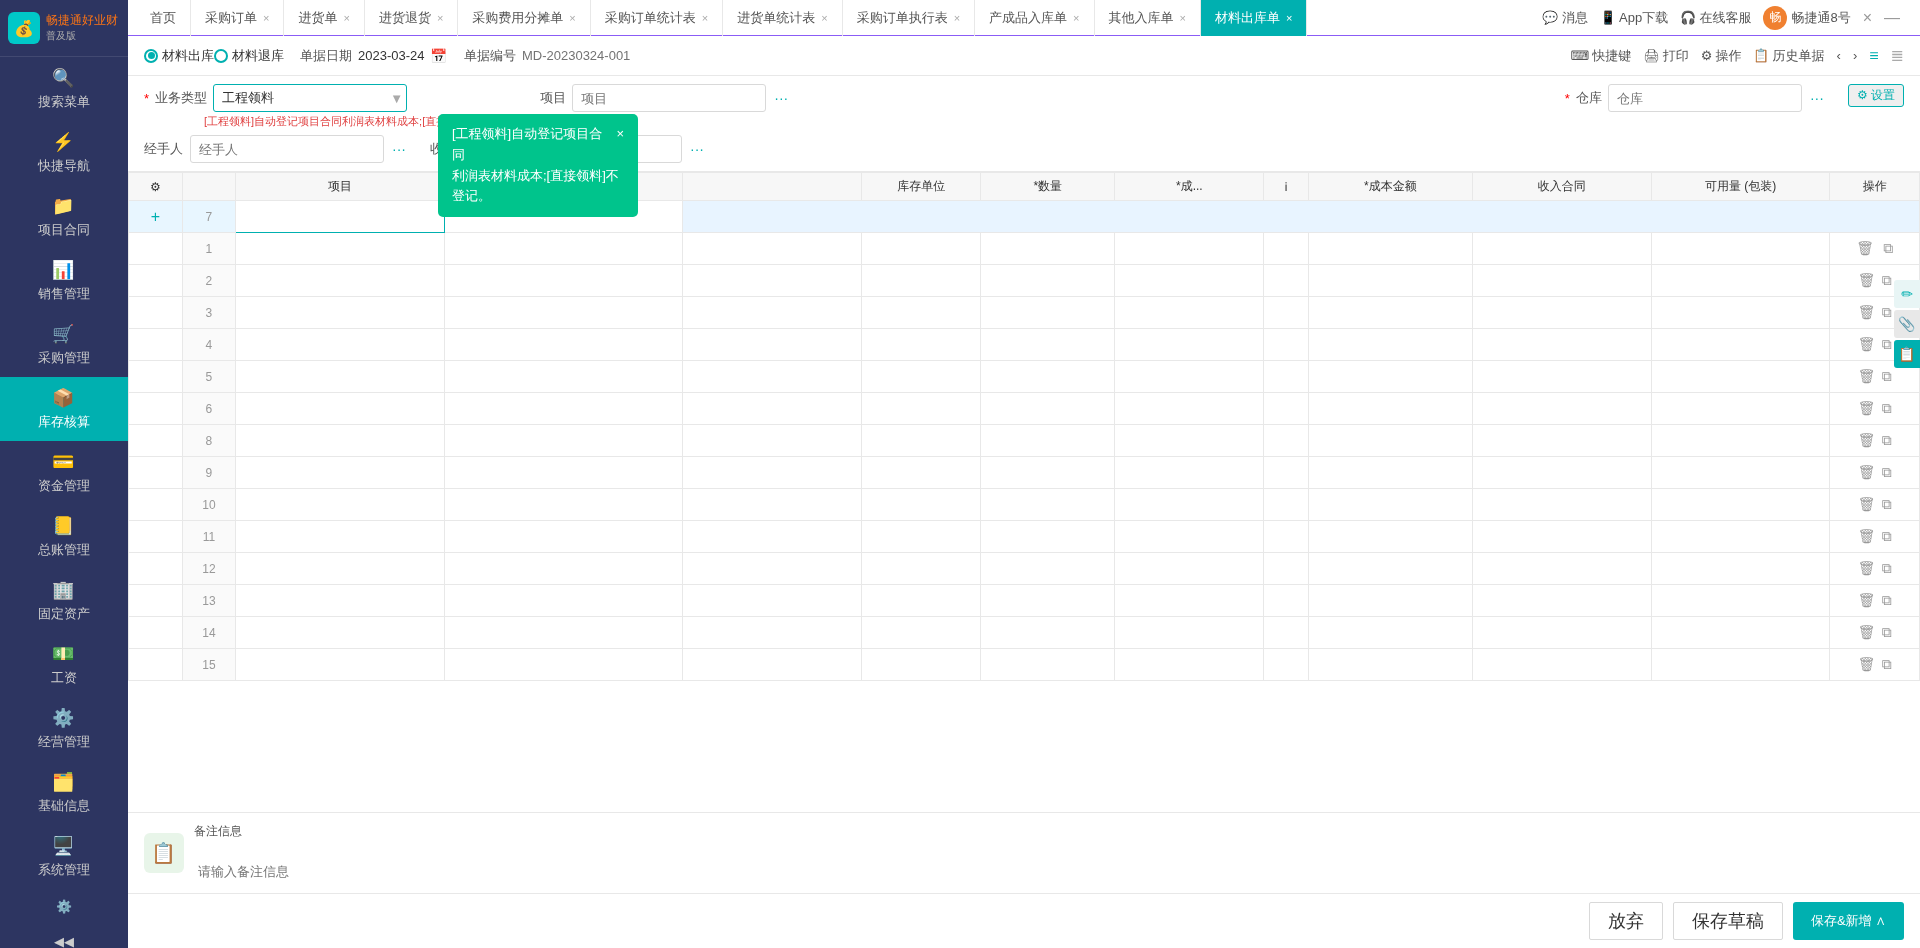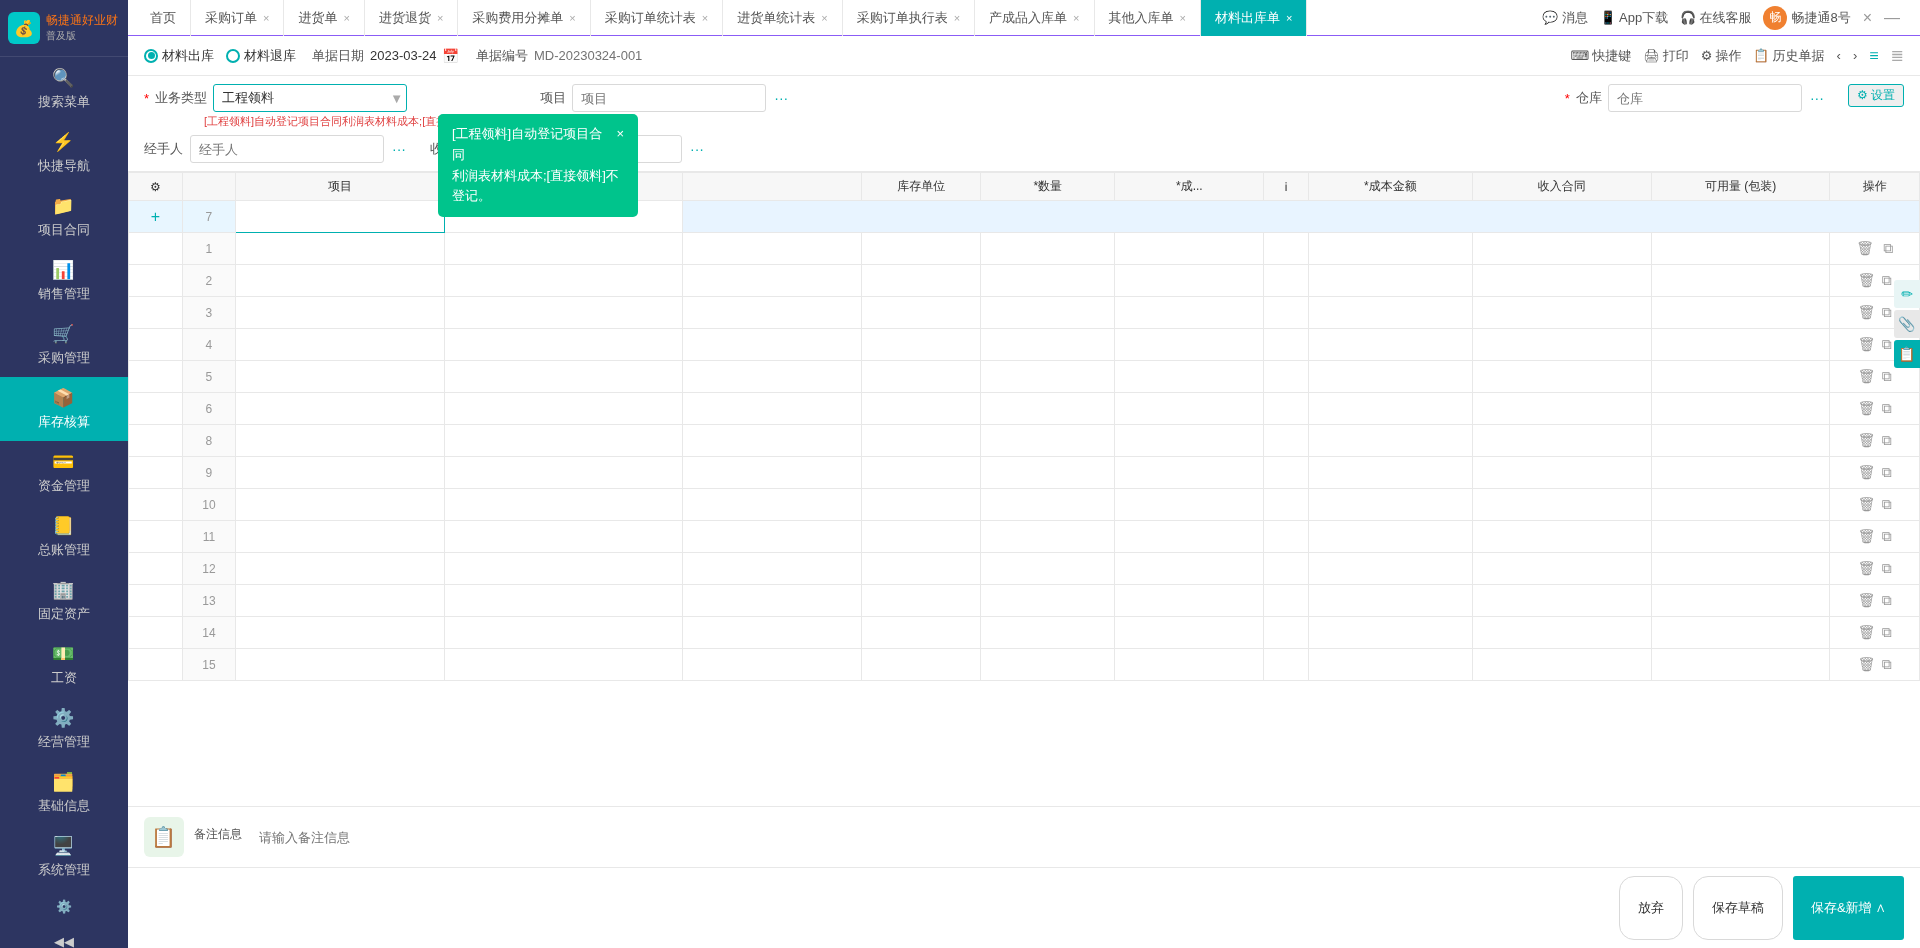--- a/index.html
+++ b/index.html
@@ -35,34 +35,34 @@
     .icon-btn { cursor: pointer; color: #999; font-size: 14px; padding: 0 3px; }
 
     
     .footer { background: #fff; border-top: 1px solid #e8e8e8; padding: 10px 16px; }
     .footer-notes { display: flex; align-items: center; gap: 10px; }
     .notes-icon { width: 40px; height: 40px; background: #e8f5e9; border-radius: 6px; display: flex; align-items: center; justify-content: center; font-size: 20px; color: #00b0b0; }
     .notes-input { flex: 1; border: none; outline: none; color: #aaa; font-size: 13px; padding: 4px; background: transparent; }
 
     
     .action-bar { background: #fff; border-top: 1px solid #e8e8e8; padding: 8px 16px; display: flex; justify-content: flex-end; gap: 10px; }
-    .btn { padding: 22px 18px; border-radius: 15px; border: 1px solid #d9d9d9; cursor: pointer; font-size: 13px; }
+    .btn { padding: 6px 18px; border-radius: 2px; border: 1px solid #d9d9d9; cursor: pointer; font-size: 18px; }
     .btn-default { background: #fff; color: #333; }
     .btn-secondary { background: #fff; color: #333; border-color: #d9d9d9; }
     .btn-primary-split { background: #00b0b0; color: #fff; border-color: #00b0b0; display: flex; align-items: center; gap: 4px; }
     .tab-item { padding: 0 14px; height: 40px; display: flex; align-items: center; font-size: 13px; color: #555; cursor: pointer; white-space: nowrap; border-right: 1px solid #e8e8e8; gap: 4px; }
     .tab-item.tab-highlight { background: #00b0b0; color: #fff; border-radius: 0; }
     .tab-close { color: #aaa; font-size: 11px; margin-left: 2px; }
 
     
     .tooltip-box { position: absolute; left: 318px; top: 192px; background: #00c48c; color: #fff; border-radius: 5px; padding: 10px 14px; font-size: 12px; z-index: 100; max-width: 200px; line-height: 1.6; }
     .tooltip-close { float: right; cursor: pointer; margin-left: 6px; font-size: 13px; }
 
     
-    .radio-group { display: flex; align-items: center; gap: 12px; }
+    .radio-group { display: flex; align-items: center; }
     .radio-label { display: flex; align-items: center; gap: 4px; cursor: pointer; font-size: 13px; color: #333; }
     .radio-dot { width: 14px; height: 14px; border-radius: 50%; border: 2px solid #00b0b0; display: flex; align-items: center; justify-content: center; }
     .radio-dot.checked::after { content: ''; width: 7px; height: 7px; background: #00b0b0; border-radius: 50%; }
     .settings-btn { color: #00b0b0; cursor: pointer; font-size: 12px; border: 1px solid #00b0b0; border-radius: 3px; padding: 2px 8px; }
     .float-btn { width: 26px; height: 28px; background: #e8e8e8; display: flex; align-items: center; justify-content: center; cursor: pointer; font-size: 14px; color: #666; border-radius: 3px 0 0 3px; }
 
     .col-gear { width: 36px; text-align: center; }
     .col-project { width: 140px; }
     .col-material { width: 160px; }
     .col-spec { width: 120px; }
@@ -568,21 +568,21 @@
           <td class="action-col"><span class="icon-btn">🗑</span><span class="icon-btn">⧉</span></td>
         </tr>
 
       </tbody>
     </table>
   </div>
 
   <div class="footer">
     <div class="footer-notes">
       <div class="notes-icon">📋</div>
-      <div style="display:flex;flex-direction:row;gap:13px;">
+      <div style="display:flex;flex-direction:column;gap:20px;">
         <span style="font-size:12px;color:#555;">备注信息</span>
         <input type="text" class="notes-input" style="border: none; width: 400px;" placeholder="请输入备注信息">
       </div>
     </div>
   </div>
 
   <div class="action-bar">
     <button class="btn btn-default">放弃</button>
     <button class="btn btn-secondary">保存草稿</button>
     <button class="btn btn-primary-split" style="background:#00b0b0;color:#fff;border:none;border-radius:3px;padding:8px 18px;cursor:pointer;font-size:13px;">保存&amp;新增 ∧</button>

